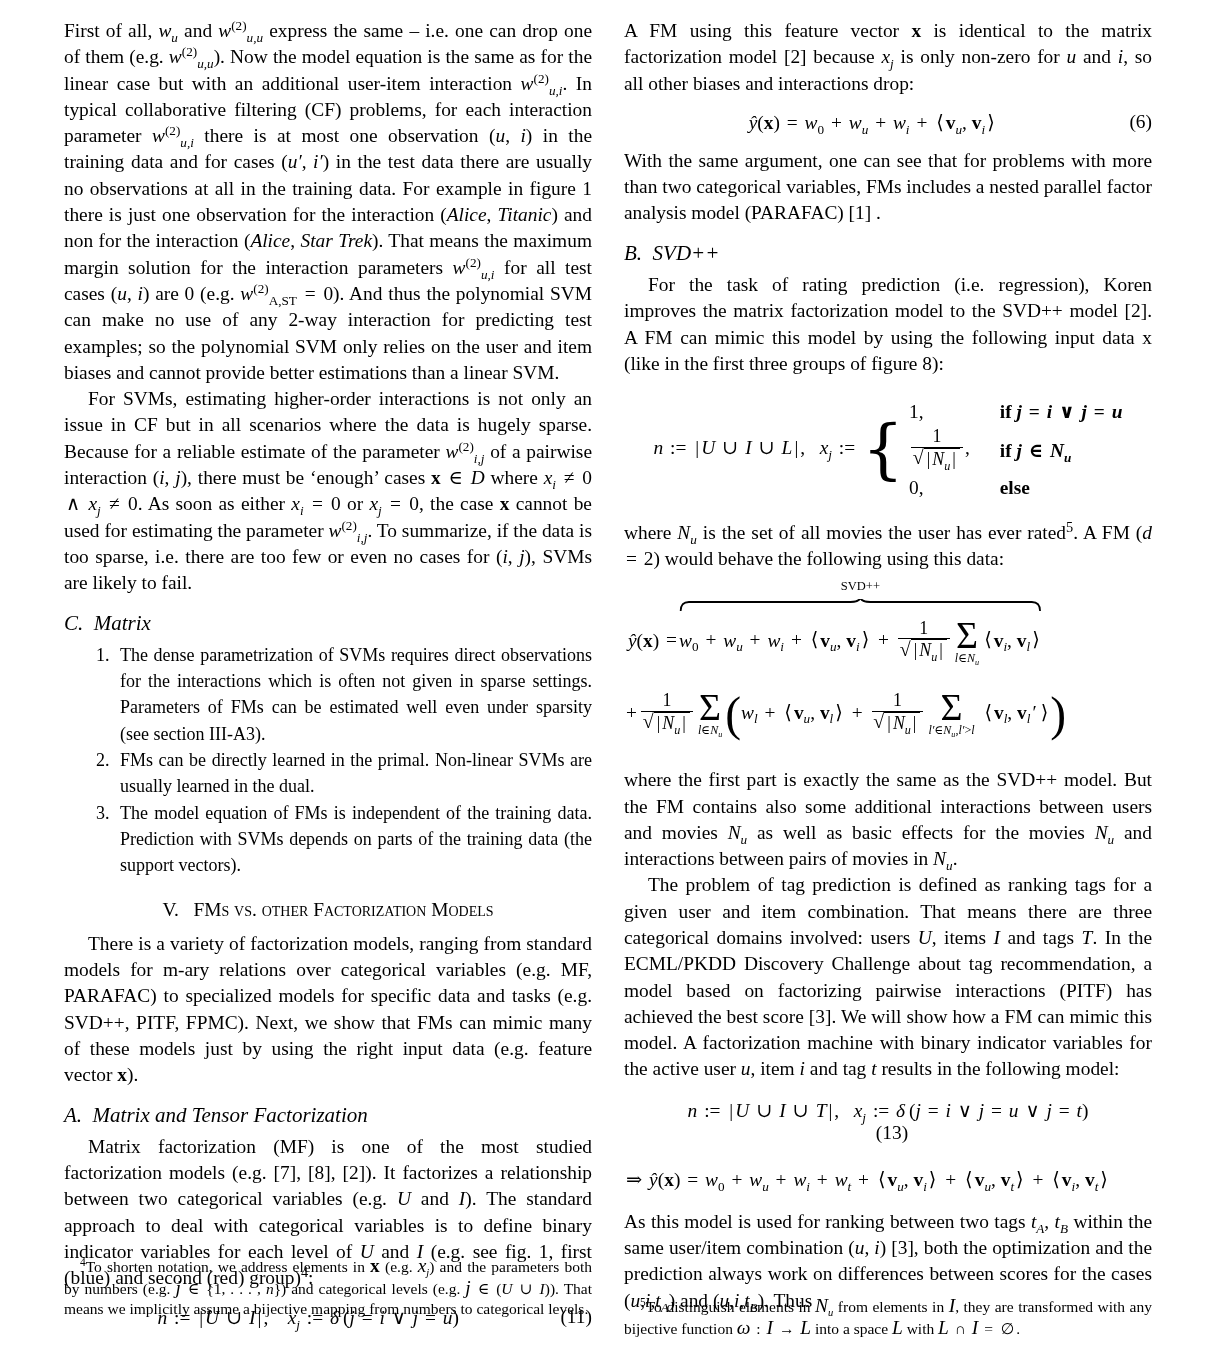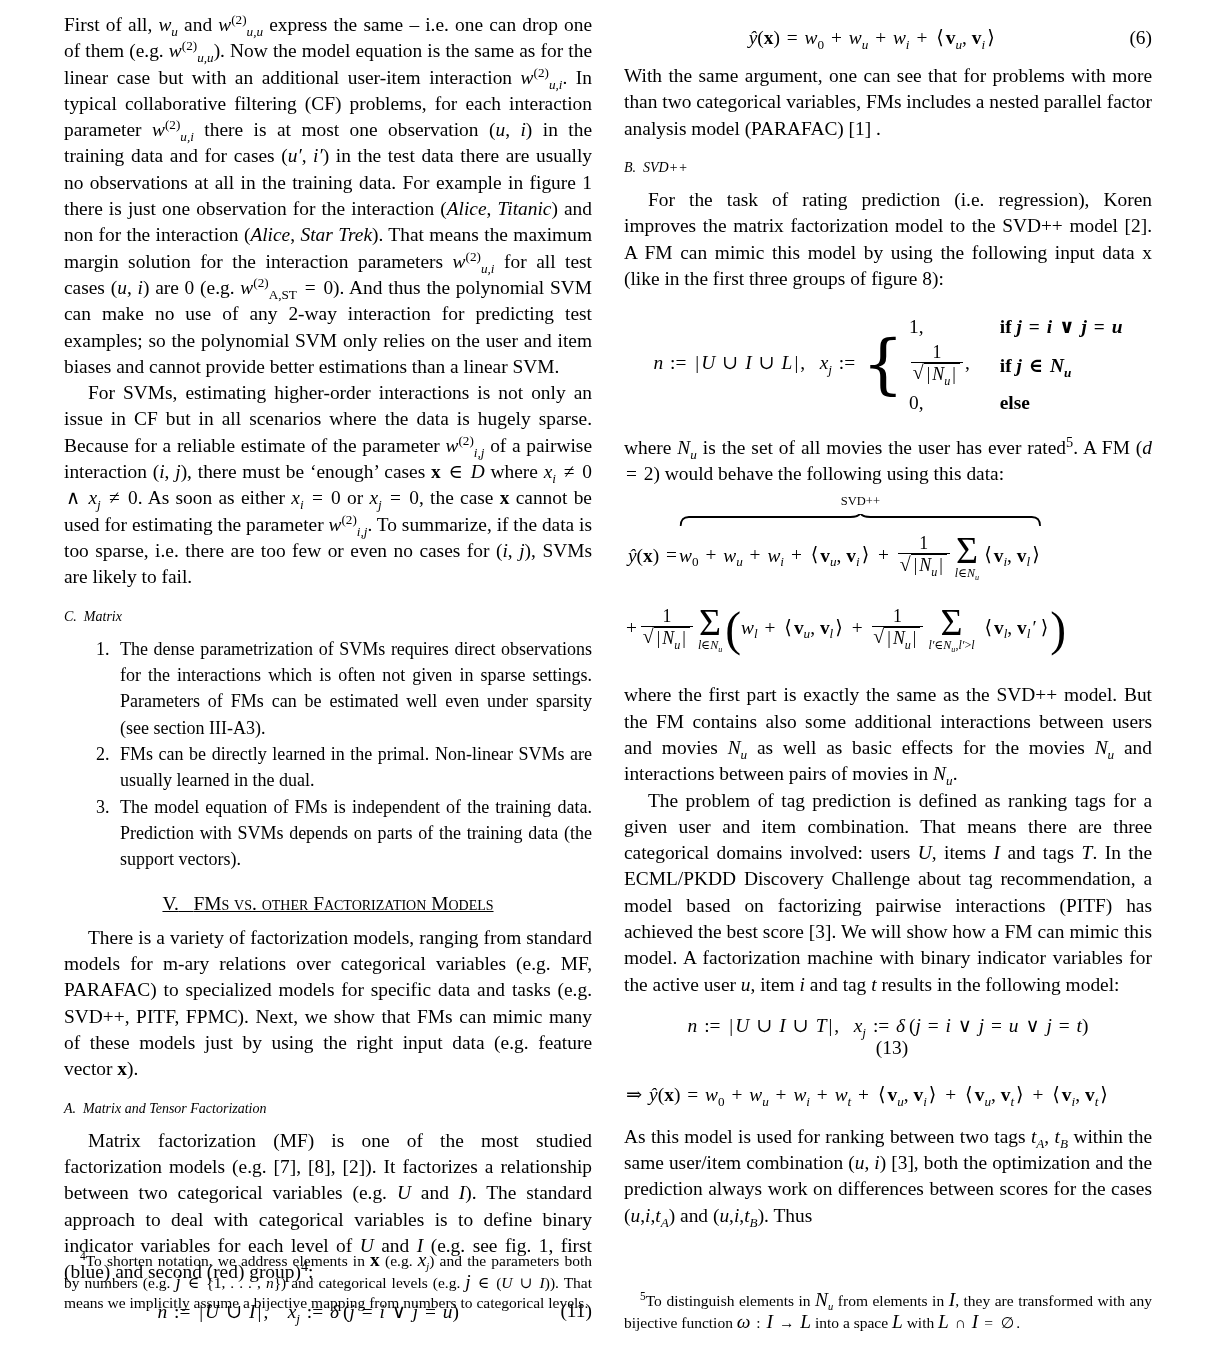--- a/index.html
+++ b/index.html
@@ -12,21 +12,21 @@
     height: 1347px;
     font-family: "Liberation Serif", "DejaVu Serif", serif;
     color: #000000;
     overflow: hidden;
   }
   .page {
     position: relative;
     width: 1224px;
     height: 1130px;
     box-sizing: border-box;
-    padding: 12px 64px 0 64px;
+    padding: 18px 64px 0 64px;
   }
   .columns {
     display: flex;
     gap: 32px;
     height: 100%;
   }
   .col {
     width: 528px;
     flex: 0 0 528px;
     position: relative;
@@ -36,36 +36,35 @@
     font-size: 19.4px;
     line-height: 26.3px;
     text-align: justify;
     text-justify: inter-word;
     hyphens: none;
   }
   p.indent { text-indent: 24px; }
   p.noindent { text-indent: 0; }
 
   .sec-head {
-    font-size: 14px;
+    font-size: 21px;
     line-height: 26.3px;
     font-style: italic;
     margin: 13px 0 6px 0;
     text-align: left;
   }
   .sec-head .lbl { font-style: italic; }
 
   .sec-main {
     font-size: 19.4px;
     line-height: 26.3px;
     text-align: center;
     margin: 18px 0 8px 0;
     font-variant: small-caps;
     font-style: normal;
-    text-decoration: underline;
   }
 
   ol.summary {
     margin: 2px 0 0 0;
     padding-left: 50px;
     font-size: 18px;
     line-height: 26.3px;
   }
   ol.summary li {
     text-align: justify;
@@ -257,20 +256,21 @@
 
     <div class="footnote-zone" style="top: 1232px;">
       <hr class="fn-rule">
       <p><span class="fn-mark">4</span>To shorten notation, we address elements in <span class="math mb">x</span> (e.g. <span class="math mi">x</span><sub>j</sub>) and the parameters both by numbers (e.g. <span class="math mi">j</span> <span class="mo">∈</span> <span class="mn">{1</span>, . . . , <span class="mi">n</span><span class="mn">}</span>) and categorical levels (e.g. <span class="math mi">j</span> <span class="mo">∈</span> (<span class="mi">U</span> <span class="mo">∪</span> <span class="mi">I</span>)). That means we implicitly assume a bijective mapping from numbers to categorical levels.</p>
     </div>
 
   </div>
 
   <div class="col">
 
+    <p class="noindent">A FM using this feature vector <span class="math mb">x</span> is identical to the matrix factorization model [2] because <span class="math mi">x</span><sub>j</sub> is only non-zero for <span class="math mi">u</span> and <span class="math mi">i</span>, so all other biases and interactions drop:</p>
 
     <div class="eqrow">
       <div class="eqbody math">
         <span class="mi">ŷ</span>(<span class="mb">x</span>) <span class="mo">=</span> <span class="mi">w</span><sub class="dnnum">0</sub> <span class="mo">+</span> <span class="mi">w</span><sub>u</sub> <span class="mo">+</span> <span class="mi">w</span><sub>i</sub> <span class="mo">+</span> <span class="mo">⟨</span><span class="mb">v</span><sub>u</sub>, <span class="mb">v</span><sub>i</sub><span class="mo">⟩</span>
       </div>
       <div class="eqnum">(6)</div>
     </div>
 
     <p class="noindent">With the same argument, one can see that for problems with more than two categorical variables, FMs includes a nested parallel factor analysis model (PARAFAC) [1] .</p>
 

